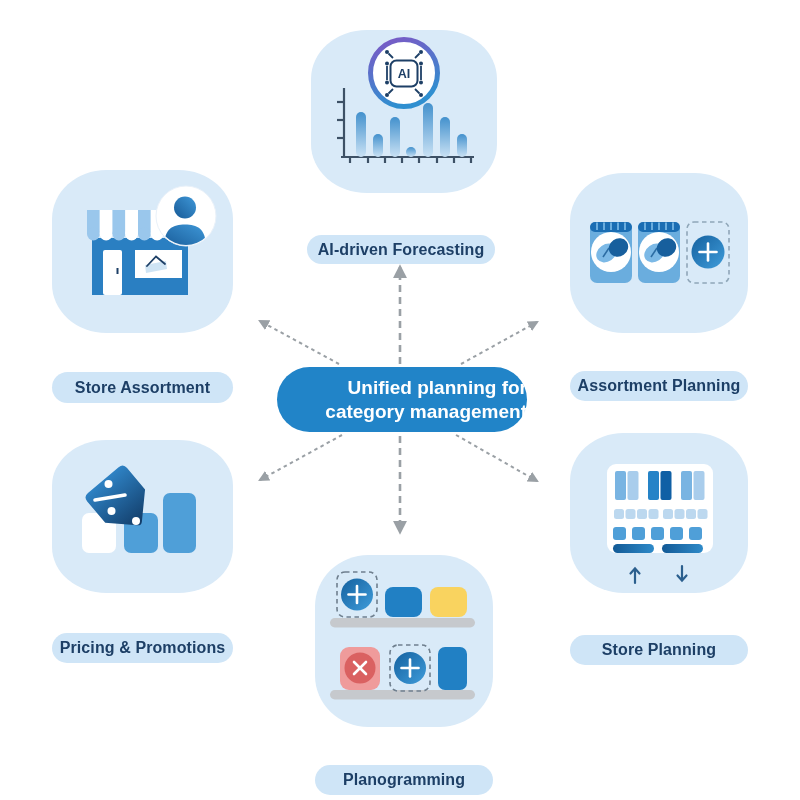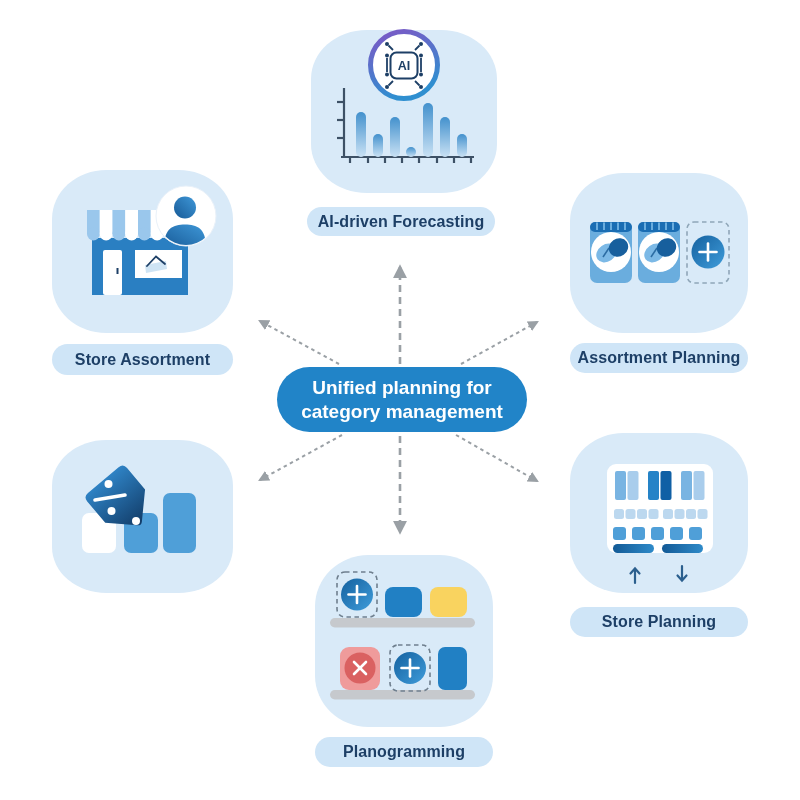--- a/index.html
+++ b/index.html
@@ -7,29 +7,29 @@
     position:relative;width:800px;height:800px;background:#ffffff;overflow:hidden;
     font-family:"Liberation Sans","DejaVu Sans",sans-serif;
   }
   .tile{
     position:absolute;background:#d9eaf8;border-radius:30%;
   }
   .tile svg{position:absolute;left:0;top:0;overflow:visible;}
   .node-label{
     position:absolute;background:#cfe5f7;border-radius:17px;
     display:flex;align-items:center;justify-content:center;
-    color:#1d3f66;font-weight:700;font-size:16px;letter-spacing:.1px;
+    color:#1d3f66;font-weight:700;font-size:16px;letter-spacing:.1px;margin-top:28px;
   }
   .center-pill{
     position:absolute;left:277px;top:367px;width:250px;height:65px;border-radius:33px;
-    background:#2184c8;display:flex;flex-direction:column;align-items:center;justify-content:center;
+    background:#2184c8;display:flex;flex-direction:column;align-items:flex-end;justify-content:center;
     color:#ffffff;font-weight:700;font-size:19px;line-height:24px;text-align:center;
   }
   .connectors{position:absolute;left:0;top:0;}
-  .ai-badge{position:absolute;left:367px;top:28px;width:74px;height:74px;}
+  .ai-badge{position:absolute;left:367px;top:36px;width:74px;height:74px;}
 </style>
 </head>
 <body>
 
 <div class="canvas">
 
   
   <svg width="0" height="0">
     <defs>
       <linearGradient id="barGrad" x1="0" y1="0" x2="0" y2="1">
@@ -273,20 +273,21 @@
         <path d="M -20,-26 H 20 Q 26,-26 26,-20 V 8 L 3,30.5 Q 0,33.5 -3,30.5 L -26,8 V -20 Q -26,-26 -20,-26 Z" fill="url(#tagGrad)"></path>
       </g>
       <g fill="#ffffff">
         <line x1="43" y1="60" x2="73" y2="55" stroke="#ffffff" stroke-width="3.6" stroke-linecap="round"></line>
         <circle cx="56.5" cy="44" r="4"></circle>
         <circle cx="59.5" cy="71" r="4"></circle>
       </g>
       <circle cx="84" cy="81" r="4" fill="#ffffff"></circle>
     </svg>
   </div>
+  <div class="node-label" style="left:52px;top:605px;width:181px;height:30px;">Pricing &amp; Promotions</div>
 
   
   <div class="tile" style="left:52px;top:170px;width:181px;height:163px;">
     <svg width="181" height="163" viewBox="0 0 181 163">
       <defs>
           <clipPath id="clipAv">
             <circle cx="134" cy="46" r="29"></circle>
           </clipPath>
         </defs>
       <rect x="40" y="68" width="96" height="57" fill="#2a7fc2"></rect>

